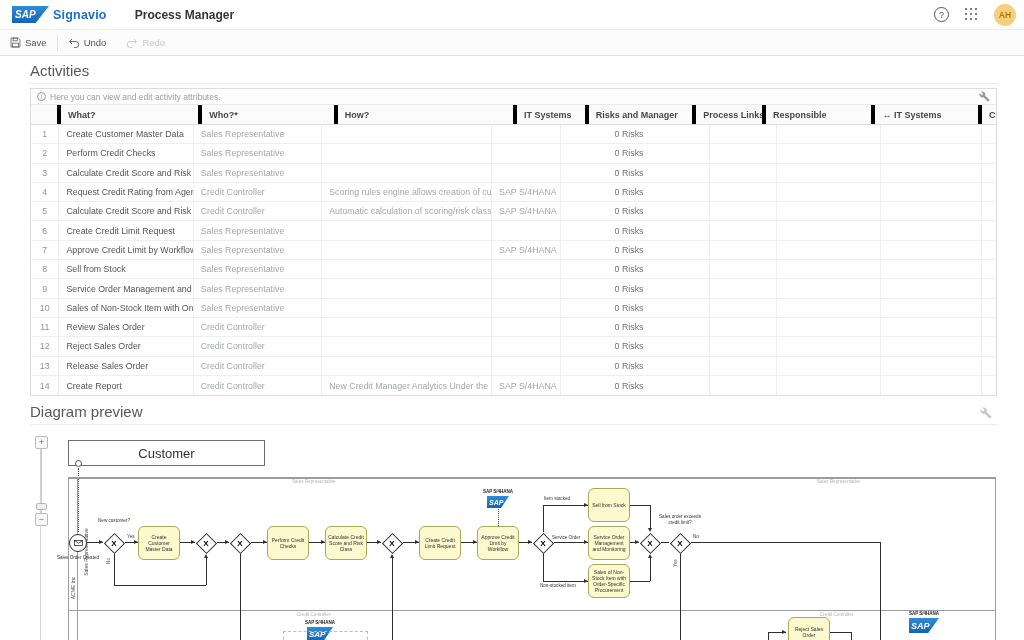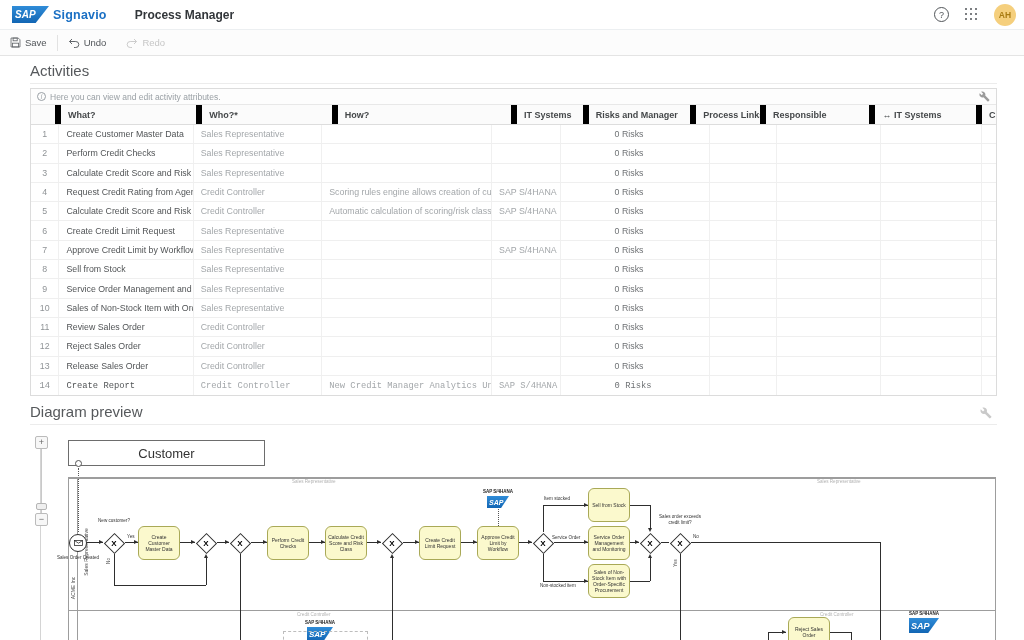--- a/index.html
+++ b/index.html
@@ -36,23 +36,23 @@
   
   .table { position:absolute; left:30px; top:88px; width:967px; border:1px solid #dcdcdc; background:#fff; }
   .info-row { height:16px; display:flex; align-items:center; border-bottom:1px solid #e8e8e8;
     font-size:8.5px; color:#9aa0a5; padding:0 6px; background:#fdfdfd; }
   .info-i { width:9px; height:9px; border:1px solid #9aa0a5; border-radius:50%; font-size:6.5px;
     display:flex; align-items:center; justify-content:center; margin-right:4px; font-style:italic; }
   .info-row .spacer { flex:1; }
   .thead-row, .tr { display:flex; width:100%; }
   .thead-row { height:20px; background:#fbfbfb; border-bottom:1px solid #ddd; }
   .th { font-size:9px; font-weight:700; color:#45484a; padding:0 7px; display:flex; align-items:center;
-    border-right:6px solid #000000; overflow:hidden; white-space:nowrap; }
+    border-right:4px solid #000000; overflow:hidden; white-space:nowrap; }
   .tr { height:19.3px; border-bottom:1px solid #efefef; }
-  .tr:last-child { border-bottom:none;font-family:Liberation Mono, monospace; }
+  .tr:last-child { border-bottom:none; }
   .td { font-size:8.8px; color:#a3a7aa; padding:0 7px; display:flex; align-items:center;
     border-right:1px solid #f0f0f0; overflow:hidden; white-space:nowrap; }
   .tr .td:nth-child(1) { justify-content:center; color:#8f9396; padding:0 2px; }
   .tr .td:nth-child(2) { color:#515456; }
   .tr .td:nth-child(6) { color:#6f7275;margin-left:47px; }
   .thead-row > :nth-child(1), .tr > :nth-child(1) { width:30px; }
   .thead-row > :nth-child(2), .tr > :nth-child(2) { width:142px; }
   .thead-row > :nth-child(3), .tr > :nth-child(3) { width:136px; }
   .thead-row > :nth-child(4), .tr > :nth-child(4) { width:180px; }
   .thead-row > :nth-child(5), .tr > :nth-child(5) { width:72px; }

